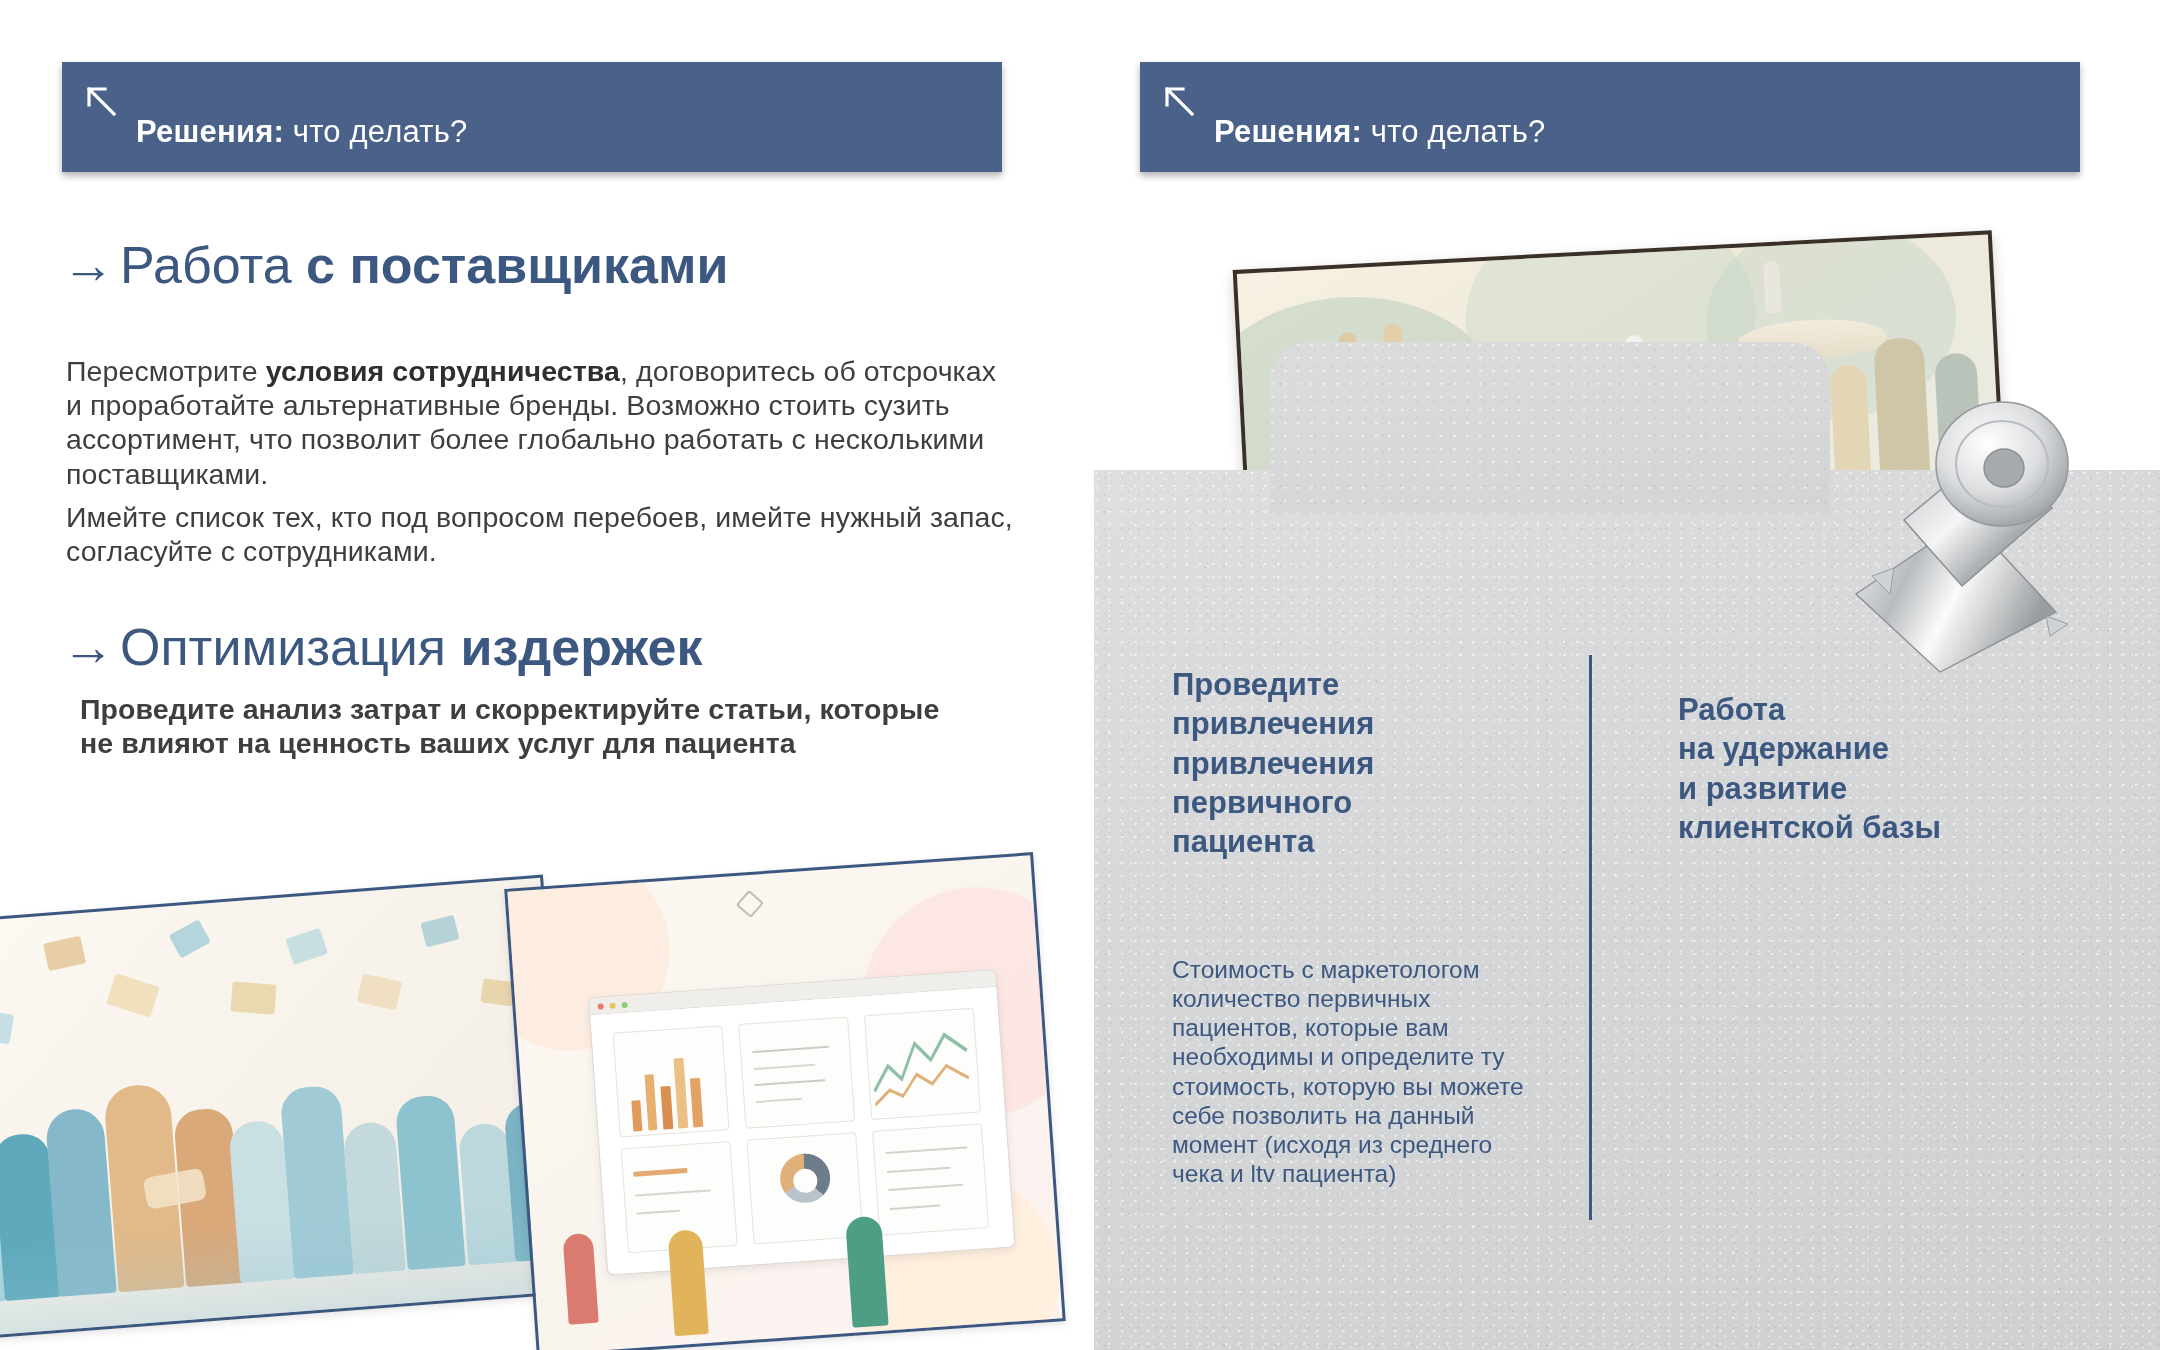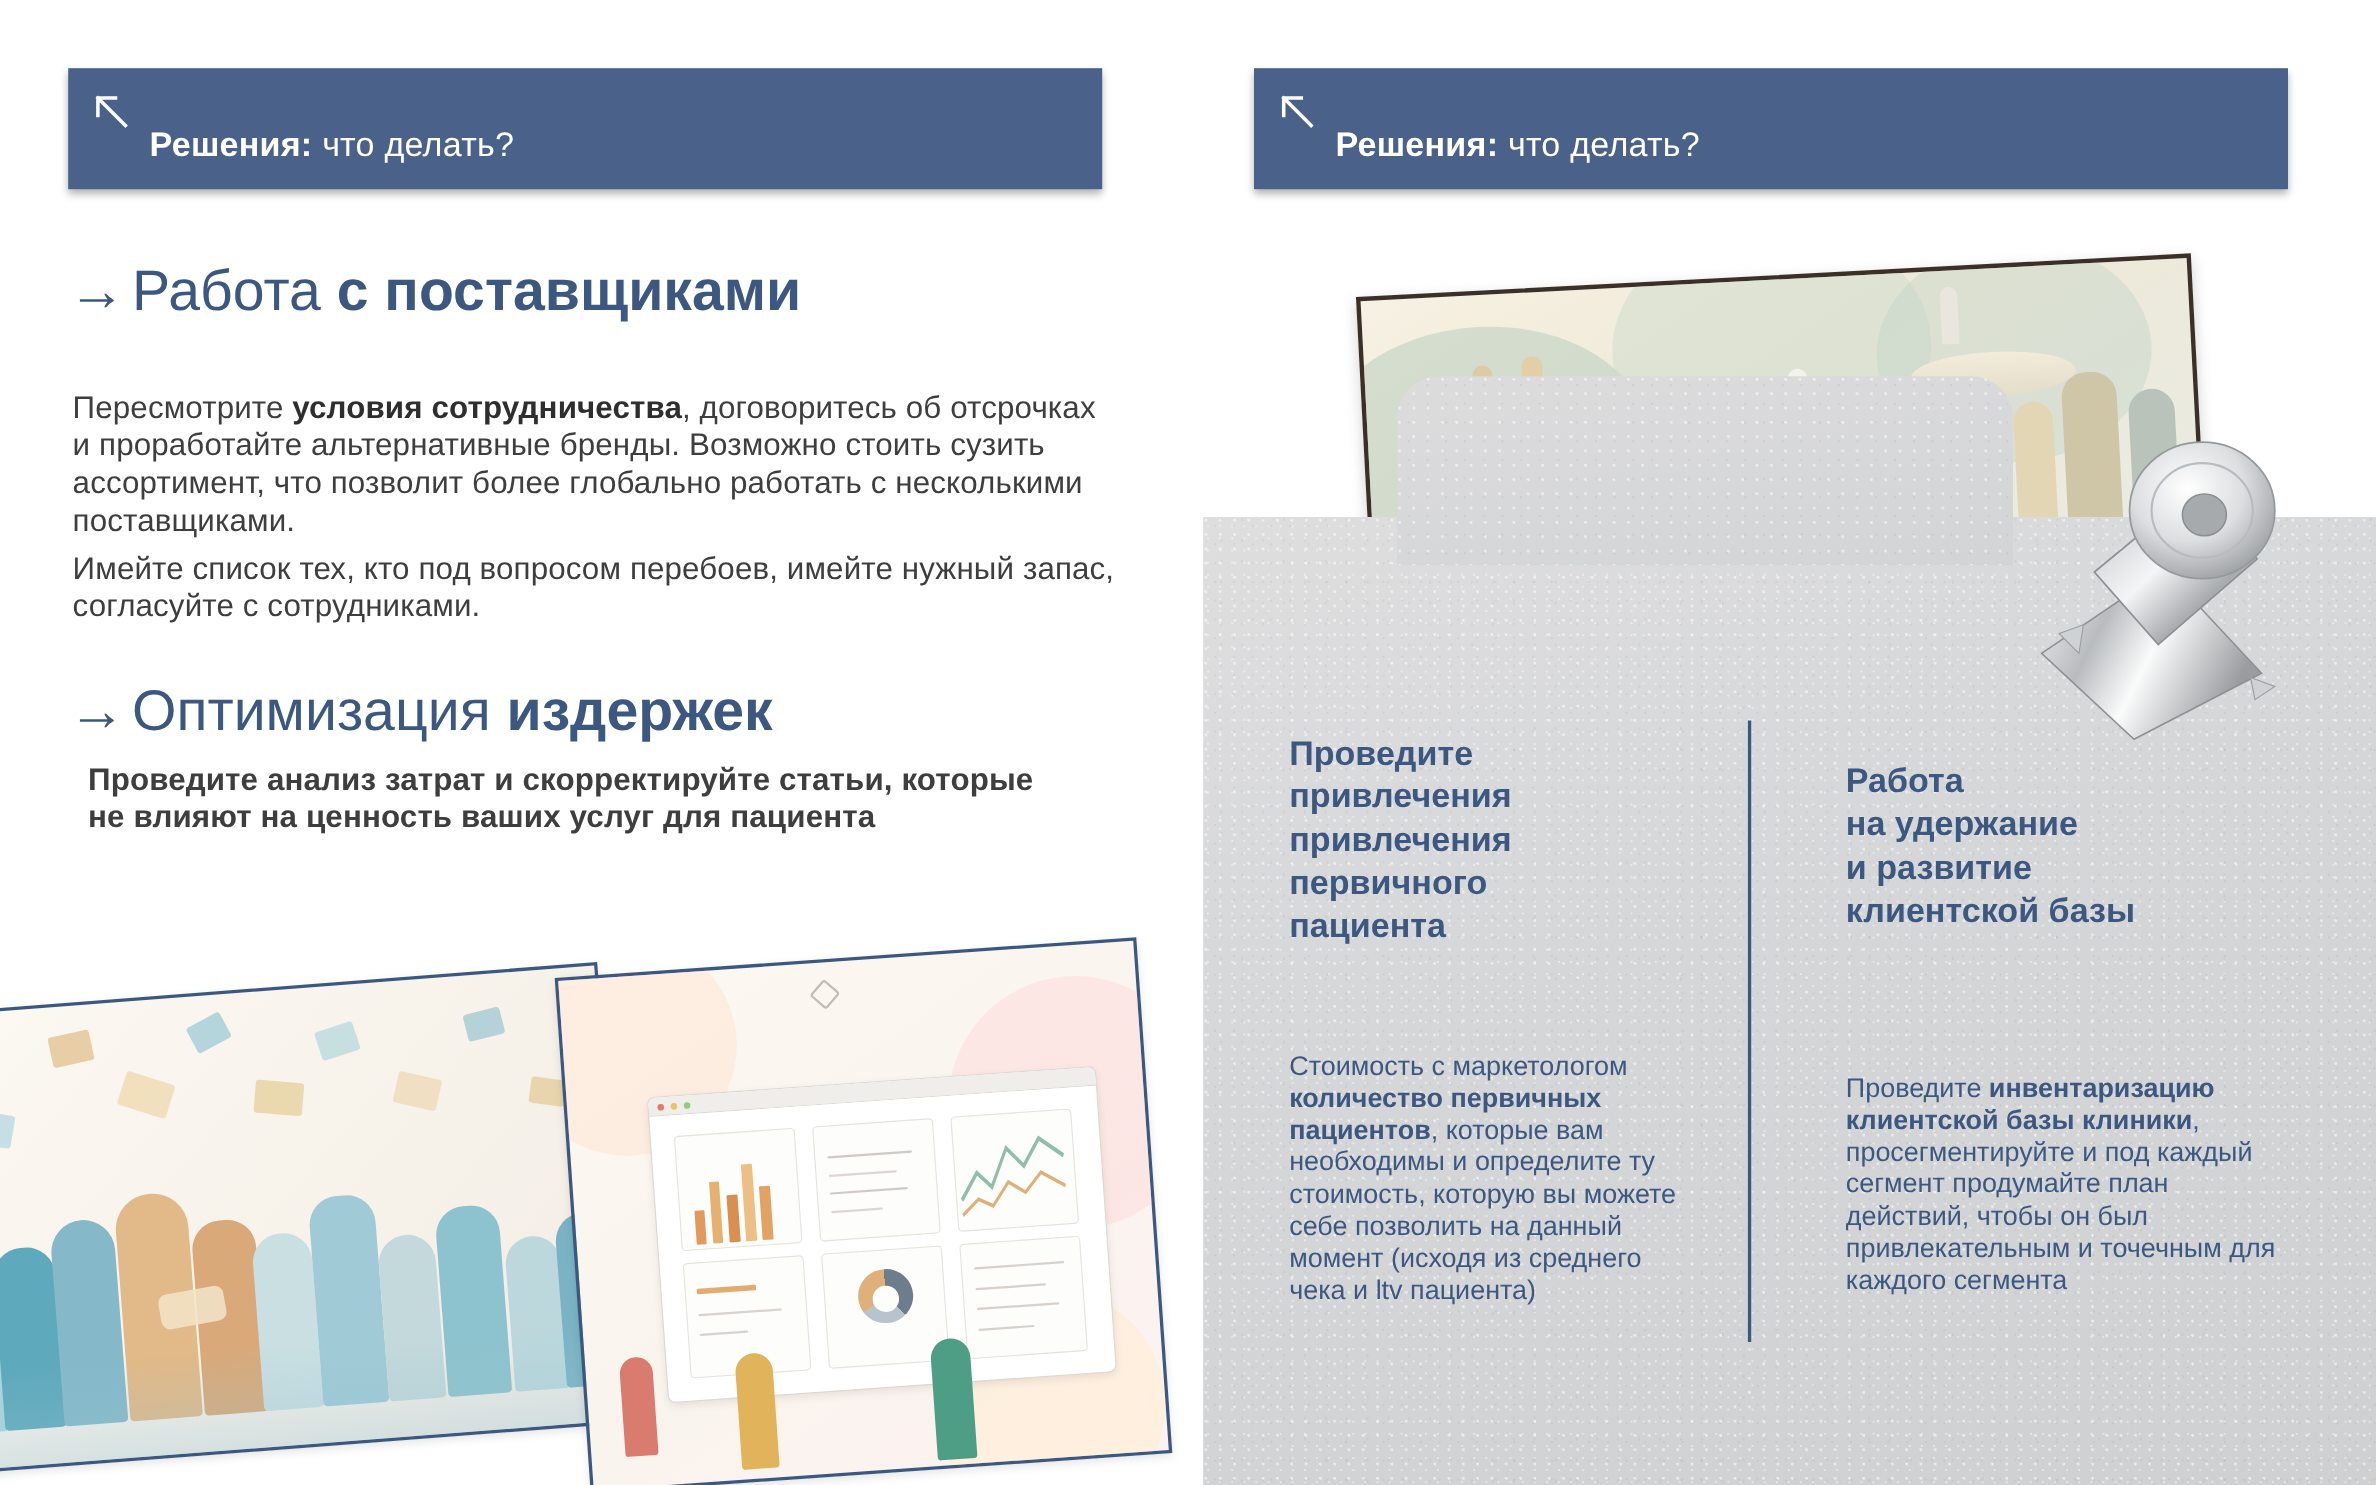--- a/index.html
+++ b/index.html
@@ -132,21 +132,21 @@
   .col-h {
     position:absolute; color:#3c5881; font-weight:700;
     font-size:31px; line-height:1.27; white-space:pre-line;
   }
   .col-h1 { left:1172px; top:665px; width:330px; }
   .col-h2 { left:1678px; top:690px; width:380px; }
 
   .col-p {
     position:absolute; color:#3c5881; font-size:24.5px; line-height:1.19;
   }
-  .col-p b { font-weight:700; }
+  .col-p b { font-weight:400; }
   .col-p1 { left:1172px; top:955px; width:370px; }
   .col-p2 { left:1678px; top:975px; width:400px; }
 
   .vdiv {
     position:absolute; left:1589px; top:655px; width:3px; height:565px;
     background:#3c5881;
   }
 </style>
 </head>
 <body>
@@ -352,15 +352,14 @@
 
   <div class="col-h col-h2">Работа
 на удержание
 и развитие
 клиентской базы</div>
 
   <div class="vdiv"></div>
 
   <p class="col-p col-p1"><span>Стоимость с маркетологом </span><b>количество первичных пациентов</b><span>, которые вам необходимы и определите ту стоимость, которую вы можете себе позволить на данный момент (исходя из среднего чека и ltv пациента)</span></p>
 
-  <p class="col-p col-p2"><span>Проведите </span><b>инвентаризацию клиентской базы клиники</b><span>, просегментируйте и под каждый сегмент продумайте план действий, чтобы он был привлекательным и точечным для каждого сегмента</span></p>
 
 </div>
 
 </body></html>

